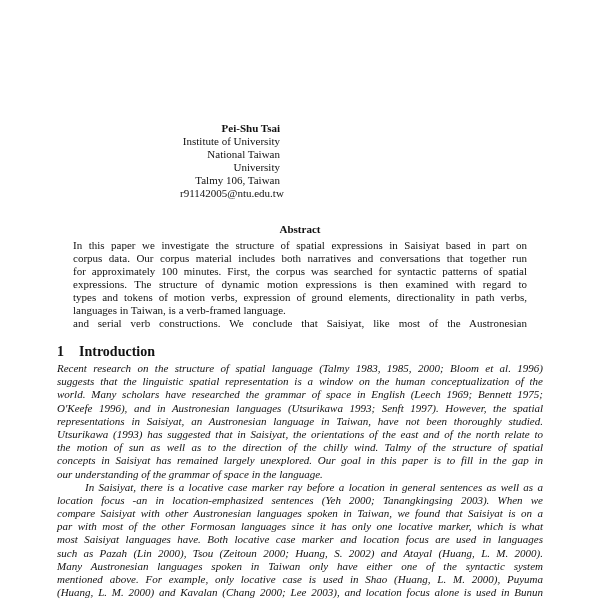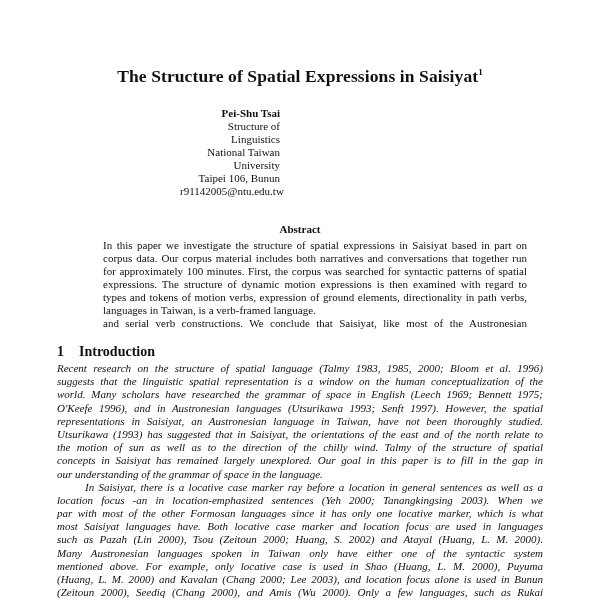--- a/index.html
+++ b/index.html
@@ -20,57 +20,56 @@
       position: absolute; left: 0; width: 600px; top: 66px;
       text-align: center;
       font-size: 17.5px; font-weight: bold; letter-spacing: 0.1px;
     }
     .title sup { font-size: 9px; vertical-align: 7px; }
     .author-block {
       position: absolute; left: 180px; width: 100px; top: 107px;
       text-align: right;
       font-size: 11px; line-height: 13px;
     }
-    .author-name { font-weight: bold; }
+    .author-name { font-weight: bold; margin-top: 15px; }
     .abstract-head {
       position: absolute; left: 0; width: 600px; top: 223px;
       text-align: center; font-size: 11px; font-weight: bold;
     }
     .abstract-body {
       position: absolute; left: 73px; width: 454px; top: 239px;
       font-size: 11px; line-height: 13px;
       text-align: justify;
     }
-    .abstract-body .line { display: block; text-align: justify; text-align-last: justify; white-space: nowrap; height: 13px; margin-left: 30px; }
+    .abstract-body .line { display: block; text-align: justify; text-align-last: justify; white-space: nowrap; height: 13px; }
     .abstract-body .line.last { text-align-last: left; }
     .section-head {
       position: absolute; left: 57px; top: 344px;
       font-size: 14px; font-weight: bold;
     }
     .section-head .num { display: inline-block; width: 22px; }
     .body-text {
       position: absolute; left: 57px; width: 486px; top: 362px;
       font-size: 11px; line-height: 13.2px;
     }
     .body-text .line { display: block; text-align: justify; text-align-last: justify; white-space: nowrap; height: 13.2px; overflow: visible; font-style: italic; }
     .body-text .line.last { text-align-last: left; }
     .body-text .line.indent { text-indent: 28px; }
   </style>
 </head>
 <body>
 
 <div class="page">
 
-  <div class="title"><span>The Structure of Spatial Expressions in Saisiyat</span><sup>1</sup></div>
 
   <div class="author-block">
     <div class="author-name">Pei-Shu Tsai</div>
-    <div>Structure of Linguistics</div>
+    <div>Institute of University</div>
     <div>National Taiwan University</div>
-    <div>Taipei 106, Bunun</div>
+    <div>Talmy 106, Taiwan</div>
     <div>r91142005@ntu.edu.tw</div>
   </div>
 
   <div class="abstract-head">Abstract</div>
 
   <div class="abstract-body">
     <span class="line">In this paper we investigate the structure of spatial expressions in Saisiyat based in part on</span>
     <span class="line">corpus data.   Our corpus material includes both narratives and conversations that together run</span>
     <span class="line">for approximately 100 minutes.   First, the corpus was searched for syntactic patterns of spatial</span>
     <span class="line">expressions.   The structure of dynamic motion expressions is then examined with regard to</span>
@@ -86,20 +85,21 @@
     <span class="line">suggests that the linguistic spatial representation is a window on the human conceptualization of the</span>
     <span class="line">world.   Many scholars have researched the grammar of space in English (Leech 1969; Bennett 1975;</span>
     <span class="line">O'Keefe 1996), and in Austronesian languages (Utsurikawa 1993; Senft 1997).   However, the spatial</span>
     <span class="line">representations in Saisiyat, an Austronesian language in Taiwan, have not been thoroughly studied.</span>
     <span class="line">Utsurikawa (1993) has suggested that in Saisiyat, the orientations of the east and of the north relate to</span>
     <span class="line">the motion of sun as well as to the direction of the chilly wind.   Talmy of the structure of spatial</span>
     <span class="line">concepts in Saisiyat has remained largely unexplored.   Our goal in this paper is to fill in the gap in</span>
     <span class="line last">our understanding of the grammar of space in the language.</span>
     <span class="line indent">In Saisiyat, there is a locative case marker ray before a location in general sentences as well as a</span>
     <span class="line">location focus -an in location-emphasized sentences (Yeh 2000; Tanangkingsing 2003).   When we</span>
+    <span class="line">compare Saisiyat with other Austronesian languages spoken in Taiwan, we found that Saisiyat is on a</span>
     <span class="line">par with most of the other Formosan languages since it has only one locative marker, which is what</span>
     <span class="line">most Saisiyat languages have.   Both locative case marker and location focus are used in languages</span>
     <span class="line">such as Pazah (Lin 2000), Tsou (Zeitoun 2000; Huang, S. 2002) and Atayal (Huang, L. M. 2000).</span>
     <span class="line">Many Austronesian languages spoken in Taiwan only have either one of the syntactic system</span>
     <span class="line">mentioned above.   For example, only locative case is used in Shao (Huang, L. M. 2000), Puyuma</span>
     <span class="line">(Huang, L. M. 2000) and Kavalan (Chang 2000; Lee 2003), and location focus alone is used in Bunun</span>
     <span class="line">(Zeitoun 2000), Seediq (Chang 2000), and Amis (Wu 2000).   Only a few languages, such as Rukai</span>
   </div>
 
 </div>

